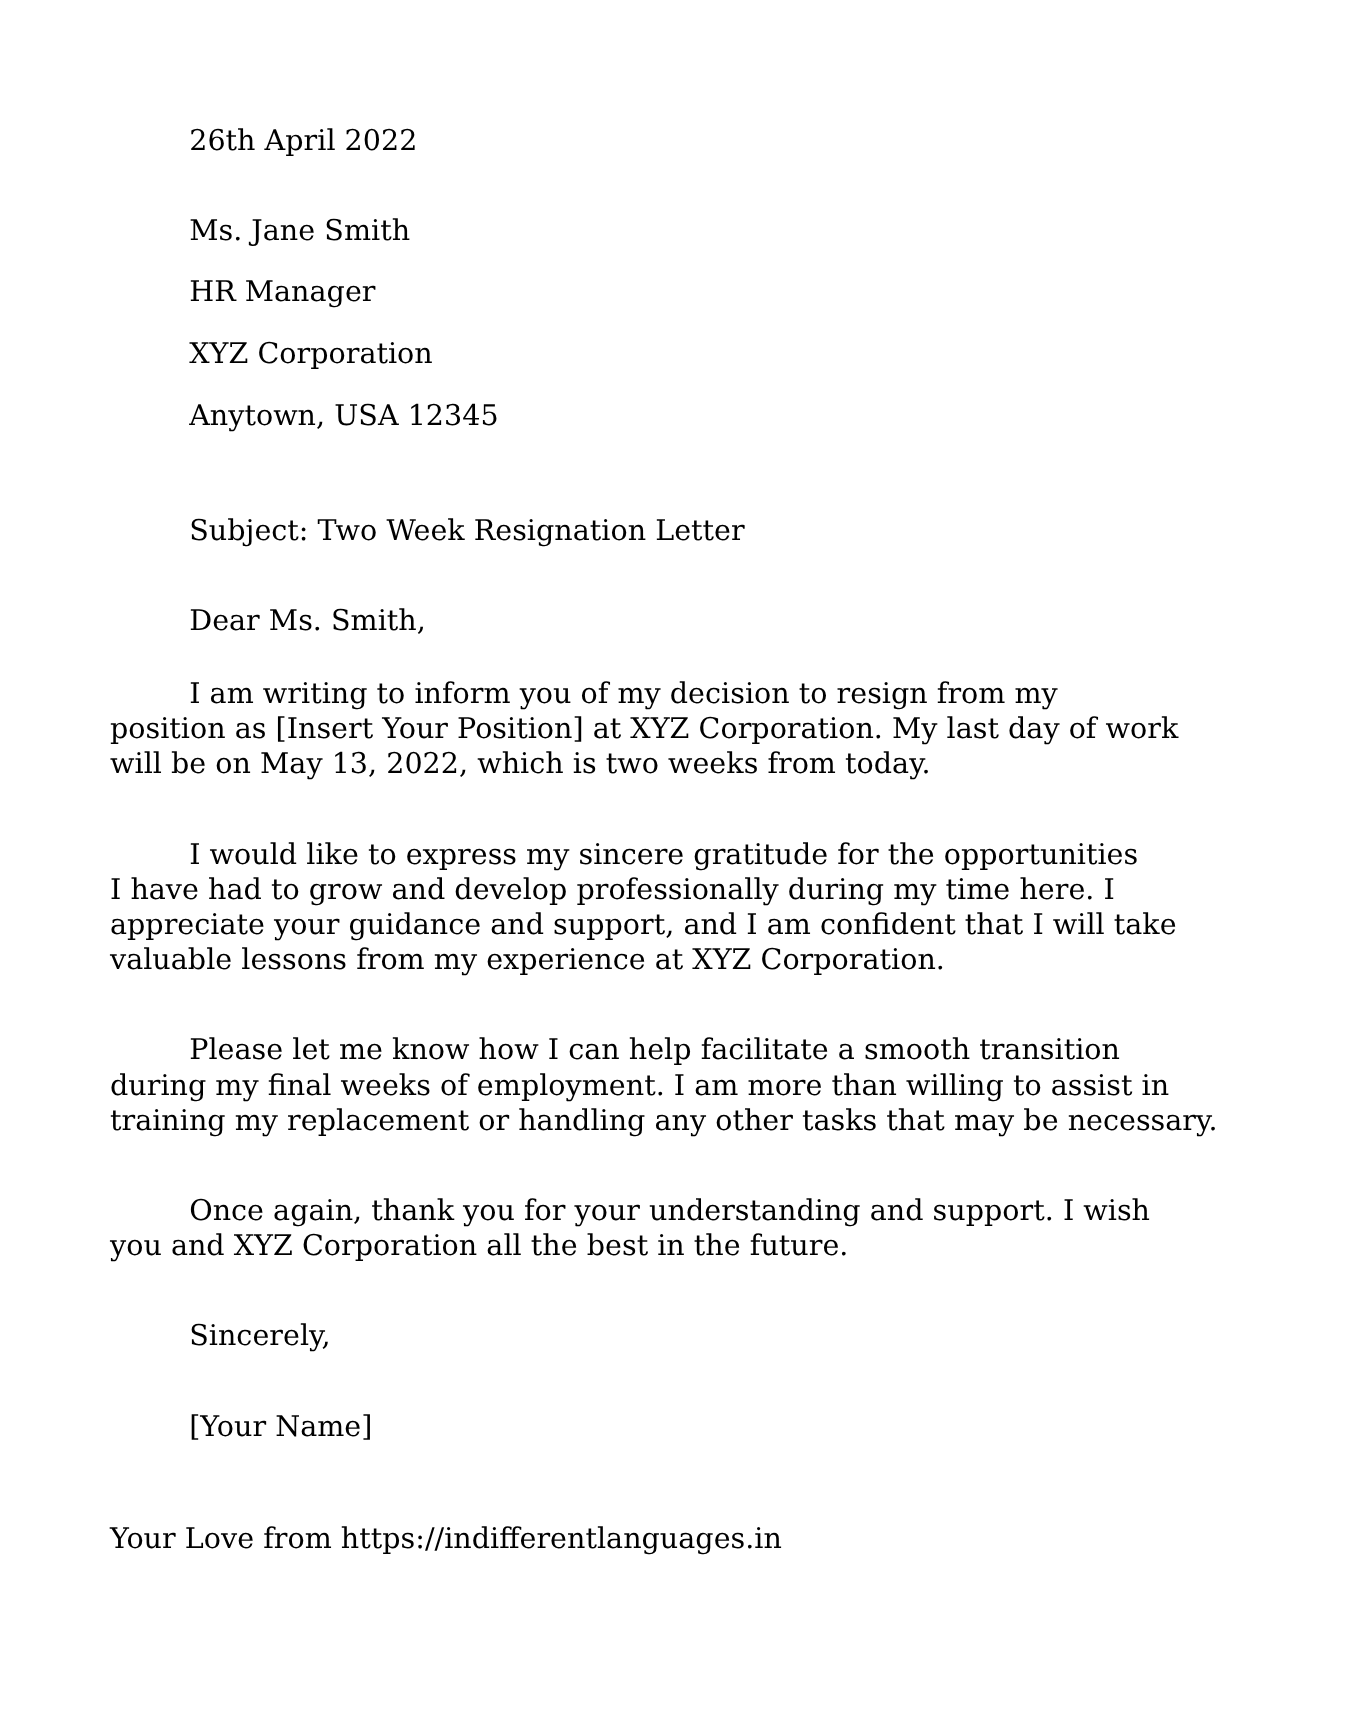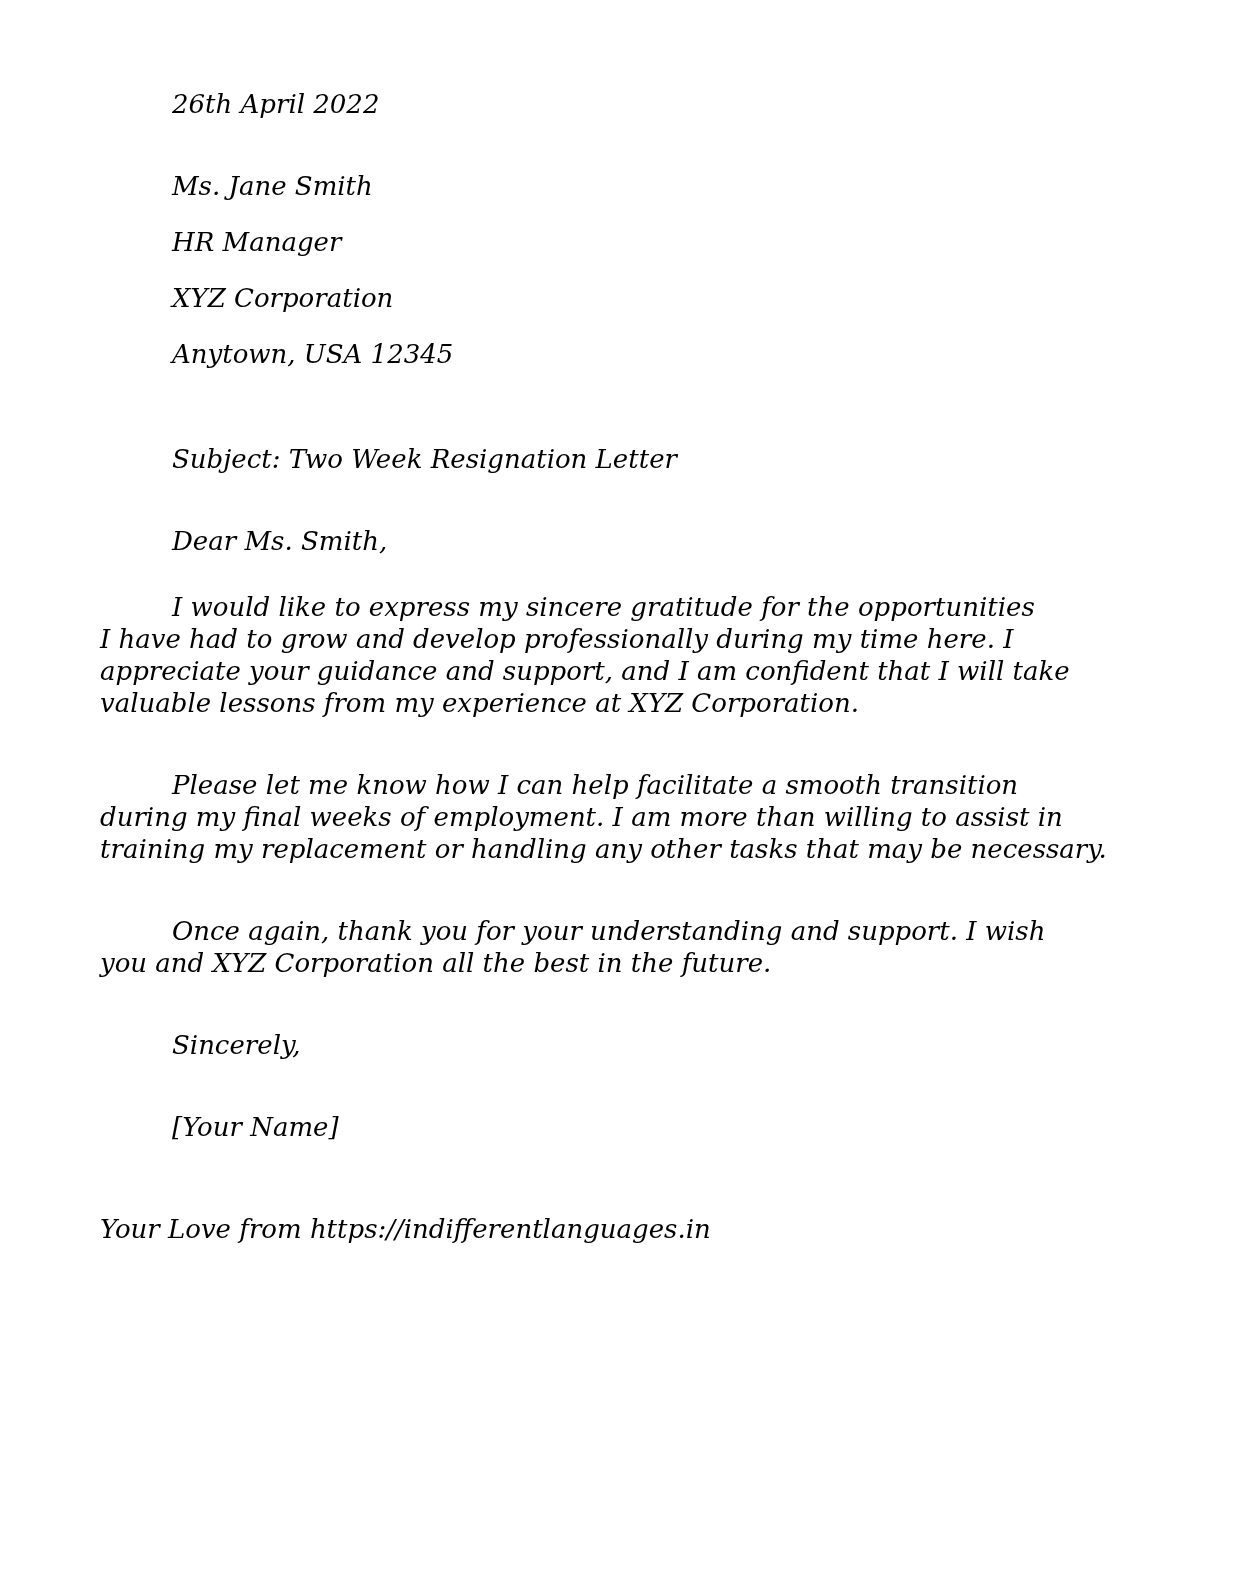--- a/index.html
+++ b/index.html
@@ -10,22 +10,21 @@
   .page {
     position: relative;
     width: 1240px;
     height: 1575px;
     background: #ffffff;
     color: #000000;
     font-family: "DejaVu Serif", "Liberation Serif", serif;
     font-size: 26px;
     overflow: hidden;
     box-sizing: border-box;
-    padding: 88px 50px 0 100px;
-    font-style: italic;
+    padding: 112px 50px 0 100px;
   }
   .page p {
     margin: 0 0 50px 0;
     line-height: 32px;
     white-space: pre-line; 
   }
   .indent {
     text-indent: 72px;
   }
   p.addr {
@@ -57,20 +56,23 @@
 
   <p class="indent addr">XYZ Corporation</p>
 
 
   <p class="indent addr-last">Anytown, USA 12345</p>
 
   <p class="indent subject-line">Subject: Two Week Resignation Letter</p>
 
   <p class="indent salutation">Dear Ms. Smith,</p>
 
+  <p class="indent body-paragraph">I am writing to inform you of my decision to resign from my
+position as [Insert Your Position] at XYZ Corporation. My last day of work
+will be on May 13, 2022, which is two weeks from today.</p>
 
   <p class="indent body-paragraph">I would like to express my sincere gratitude for the opportunities
 I have had to grow and develop professionally during my time here. I
 appreciate your guidance and support, and I am confident that I will take
 valuable lessons from my experience at XYZ Corporation.</p>
 
   <p class="indent body-paragraph">Please let me know how I can help facilitate a smooth transition
 during my final weeks of employment. I am more than willing to assist in
 training my replacement or handling any other tasks that may be necessary.</p>
 

